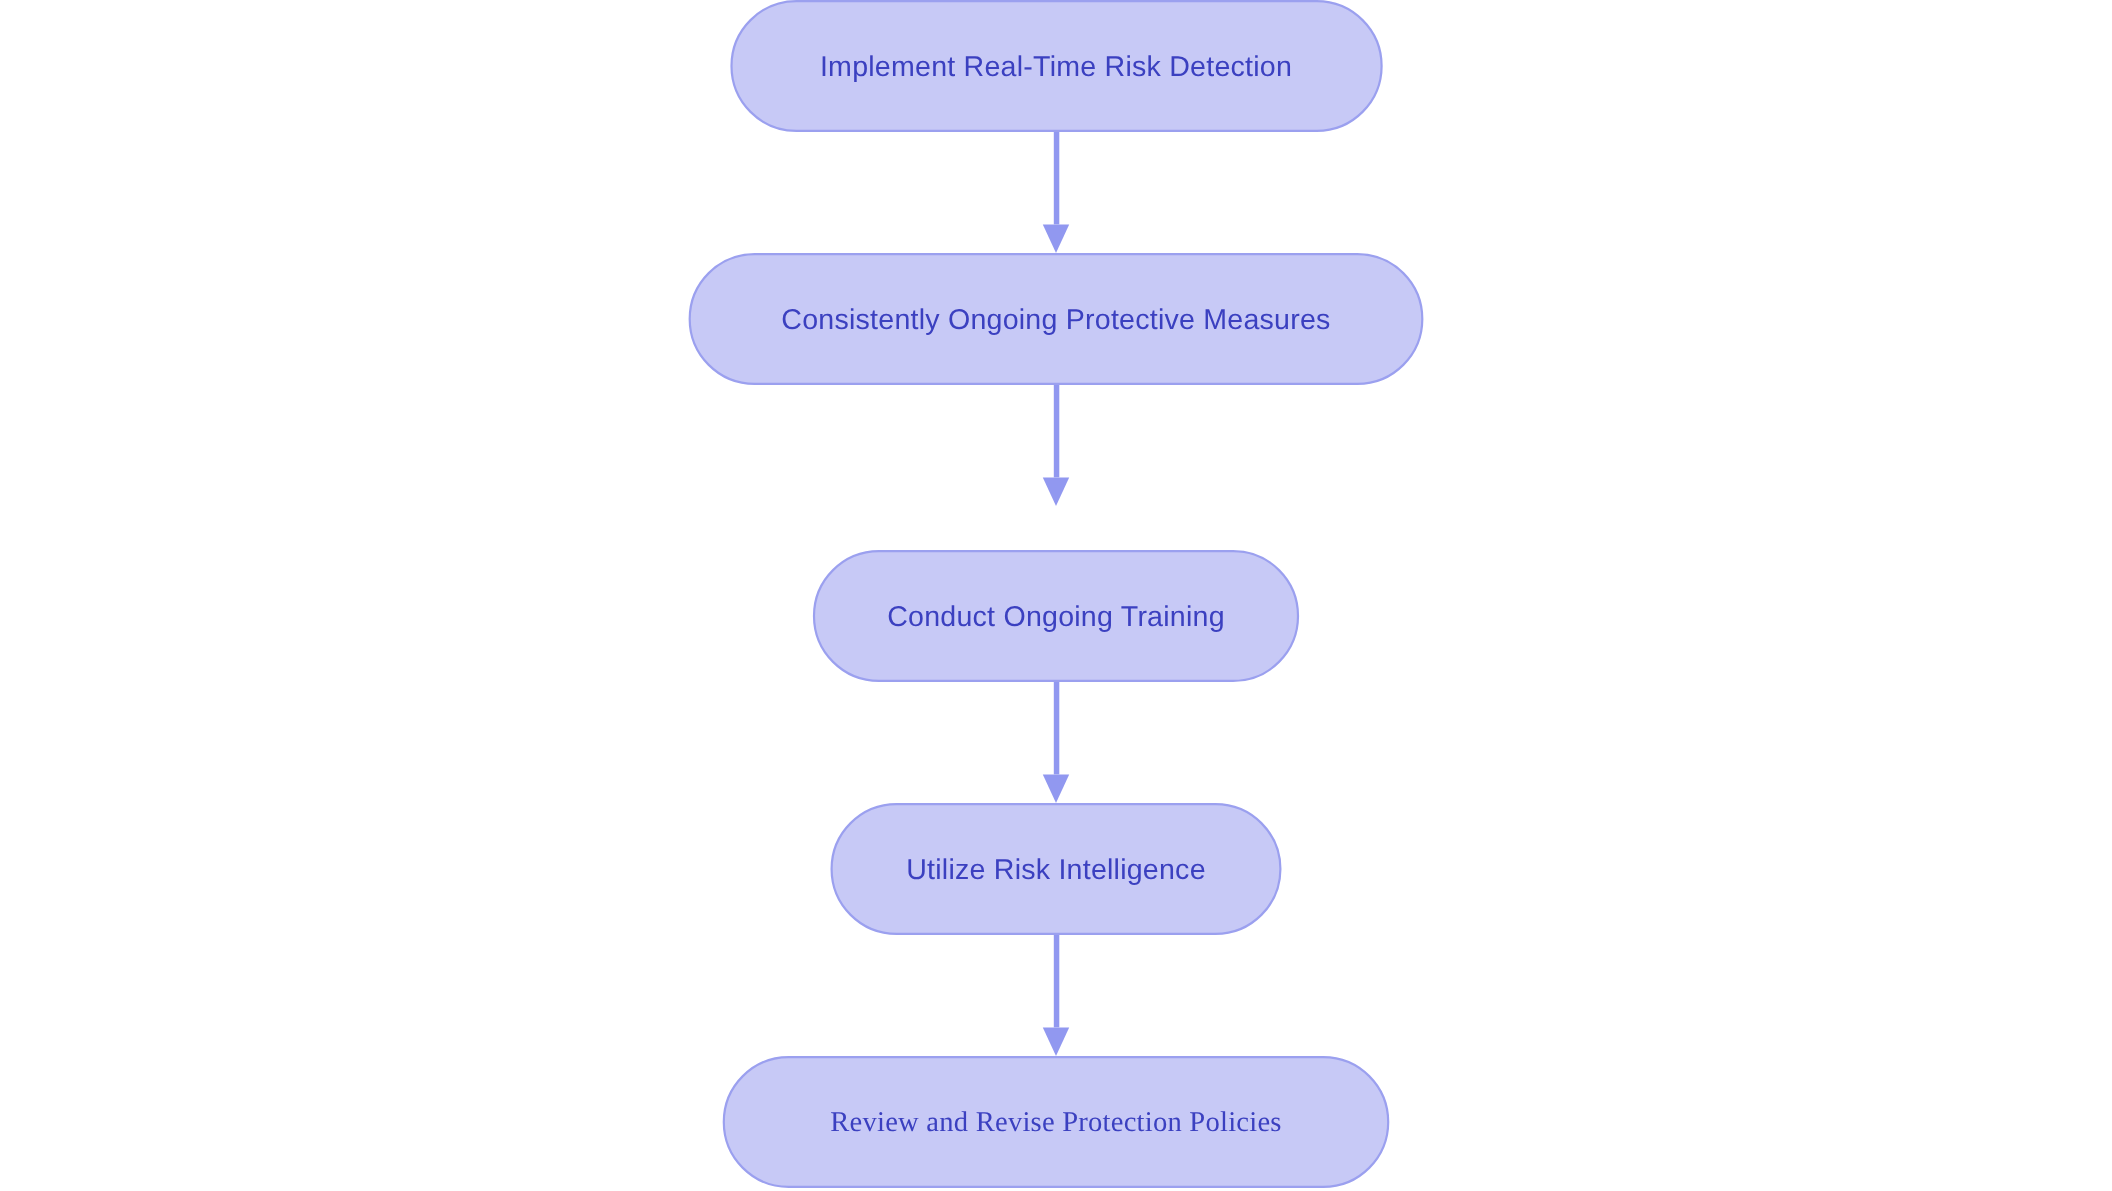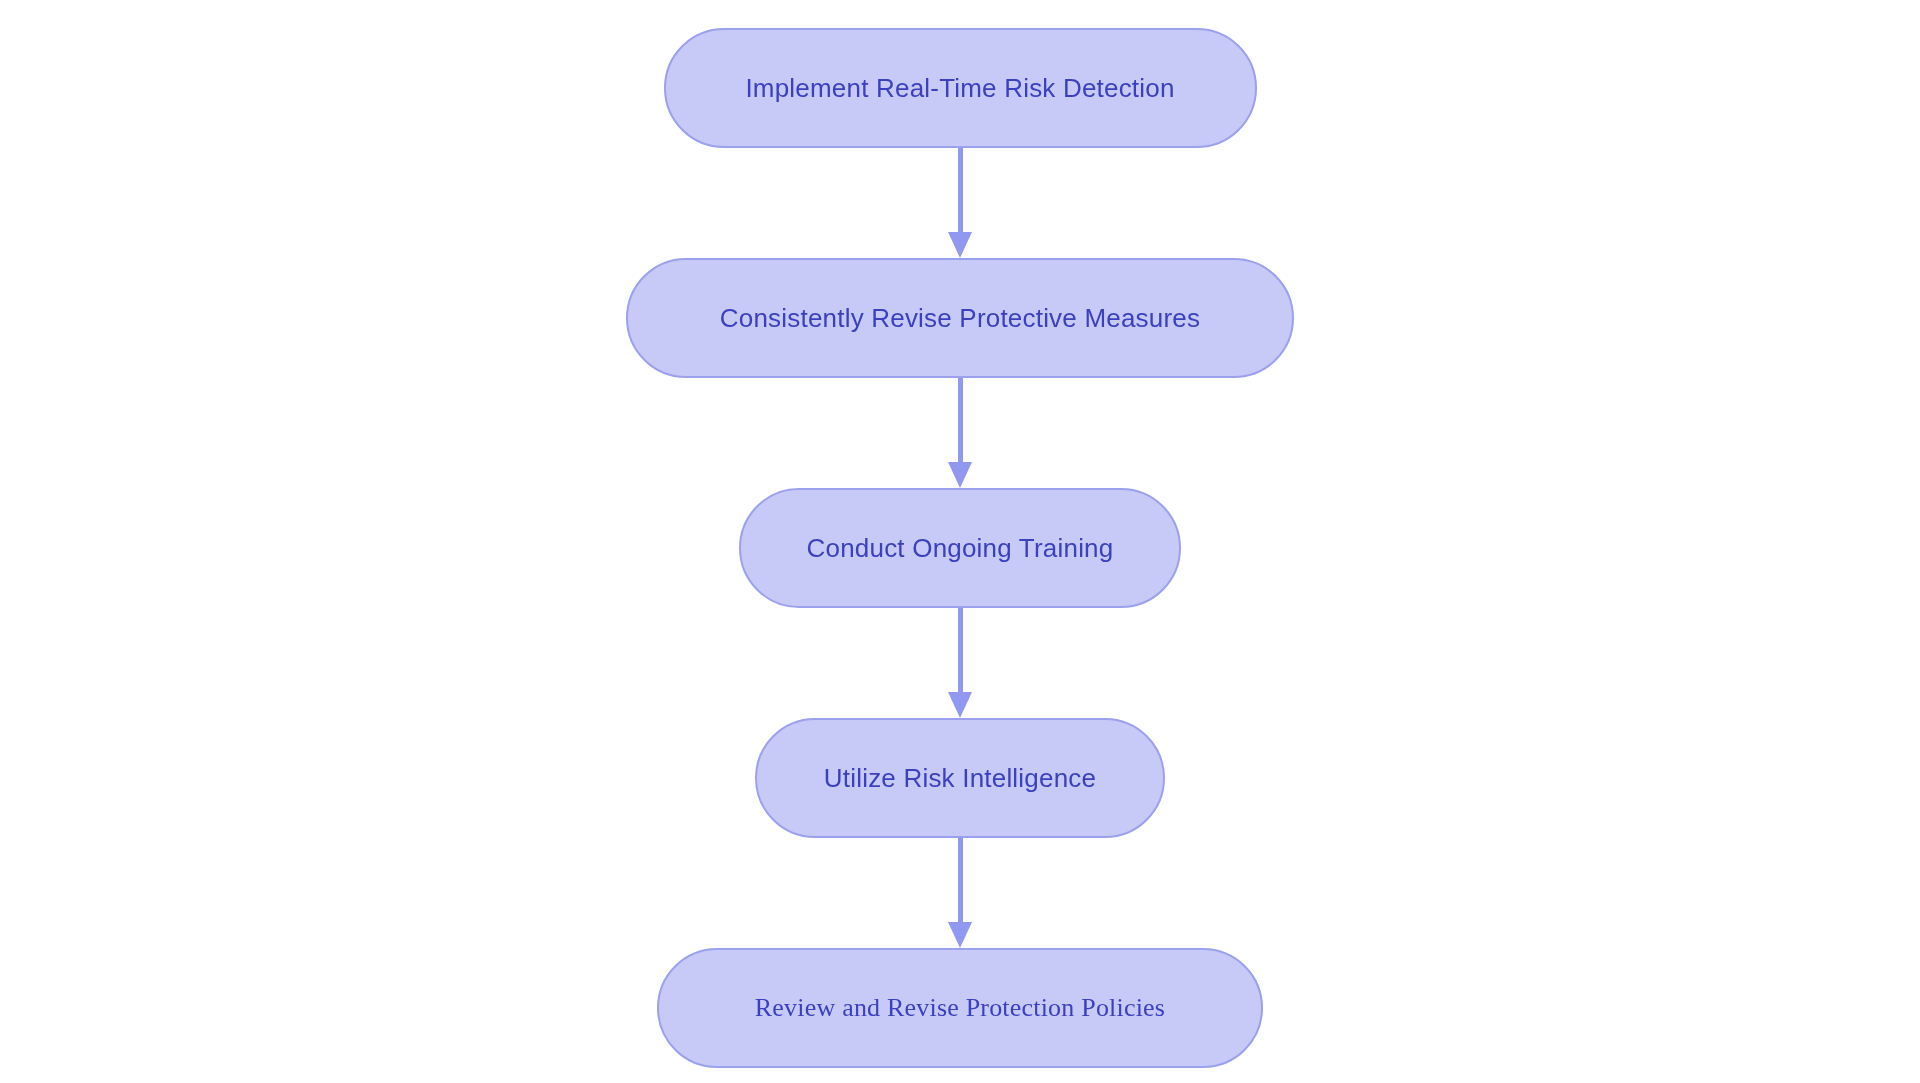--- a/index.html
+++ b/index.html
@@ -13,21 +13,21 @@
     font-family: "Liberation Sans", "DejaVu Sans", sans-serif;
     overflow: hidden;
   }
   .canvas {
     position: relative;
     width: 1920px;
     height: 956px;
     display: flex;
     flex-direction: column;
     align-items: center;
-    padding-top: 28px;
+    padding-top: 0;
     box-sizing: border-box;
   }
   .node {
     height: 120px;
     box-sizing: border-box;
     border-radius: 60px;
     background: var(--node_fill, #c7c9f6);
     border: 2px solid var(--node_border, #9ba0ef);
     display: flex;
     align-items: center;
@@ -35,21 +35,21 @@
     flex: 0 0 auto;
   }
   .node span {
     font-size: 26px;
     letter-spacing: 0.2px;
     color: var(--node_text, #3b40c0);
     white-space: nowrap;
   }
   .n1 { width: 593px; }
   .n2 { width: 668px; }
-  .n3 { width: 442px; }
+  .n3 { width: 442px; margin-top: 40px; }
   .n4 { width: 410px; }
   .n5 { width: 606px; font-family: Liberation Serif, serif; }
   .arrow {
     height: 110px;
     width: 24px;
     display: flex;
     flex-direction: column;
     align-items: center;
     flex: 0 0 auto;
   }
@@ -75,21 +75,21 @@
   <div class="node n1">
     <span>Implement Real-Time Risk Detection</span>
   </div>
 
   <div class="arrow">
     <div class="shaft"></div>
     <div class="head"></div>
   </div>
 
   <div class="node n2">
-    <span>Consistently Revise Protective Measures</span>
+    <span>Consistently Ongoing Protective Measures</span>
   </div>
 
   <div class="arrow">
     <div class="shaft"></div>
     <div class="head"></div>
   </div>
 
   <div class="node n3">
     <span>Conduct Ongoing Training</span>
   </div>

